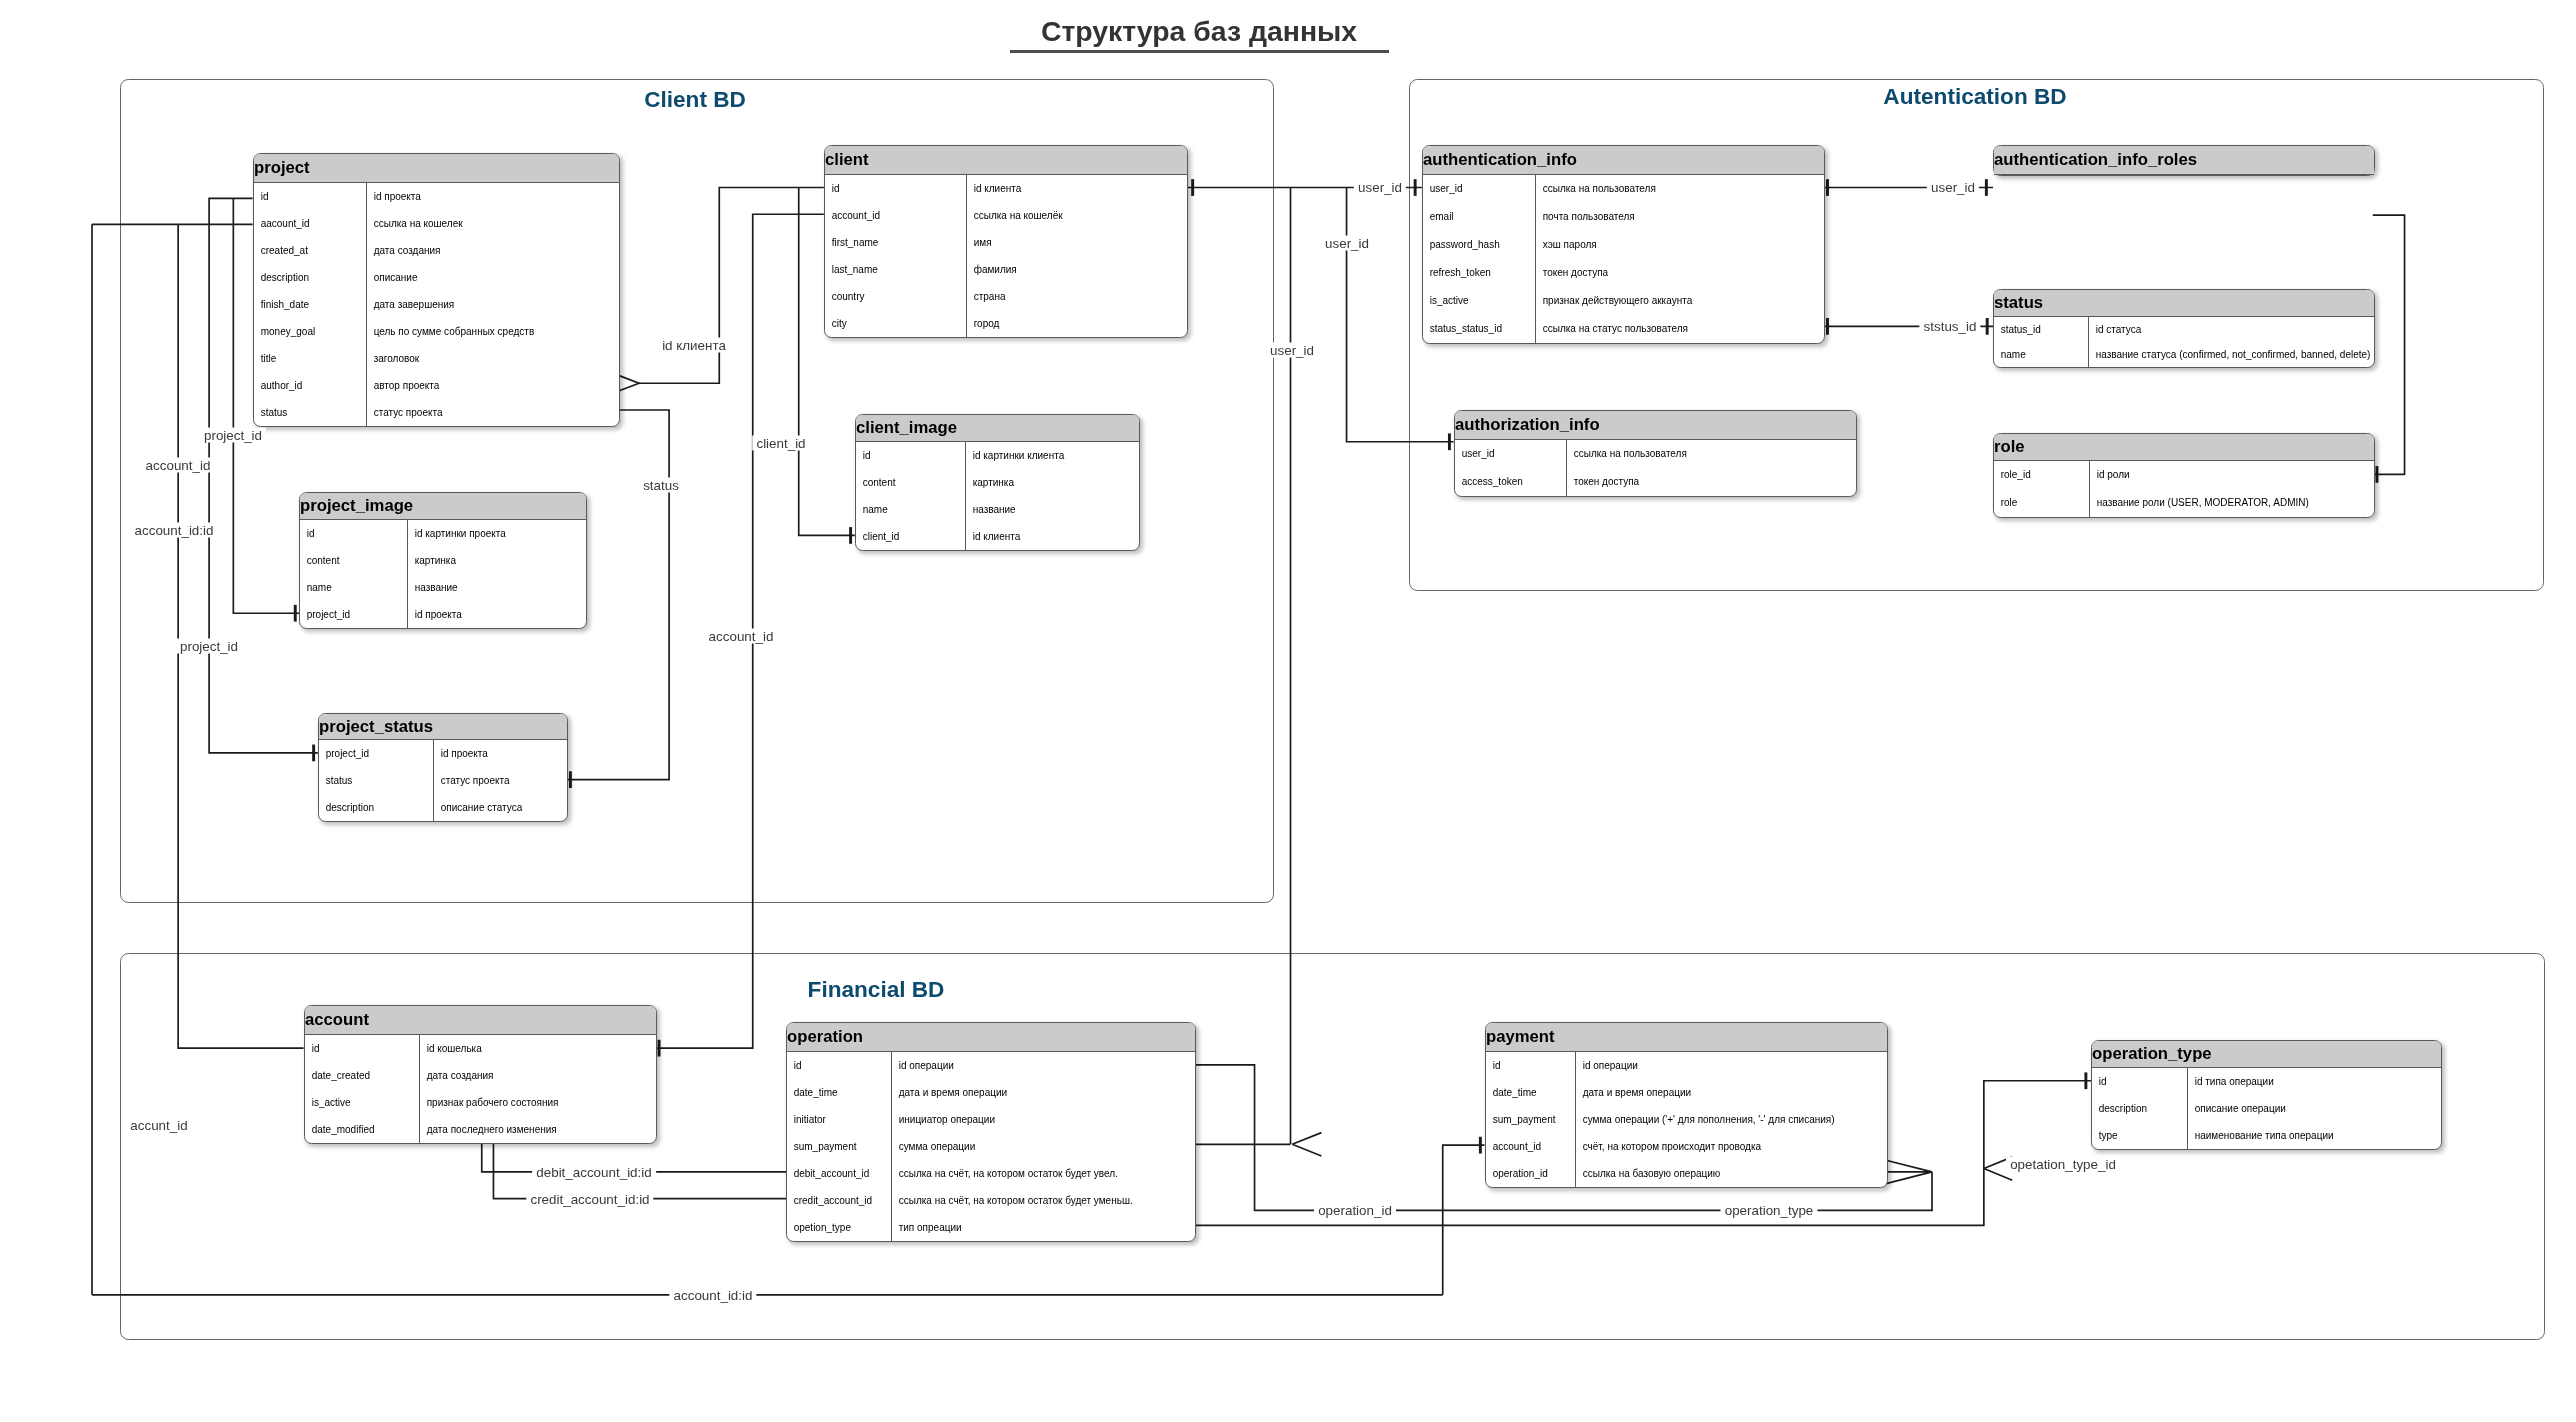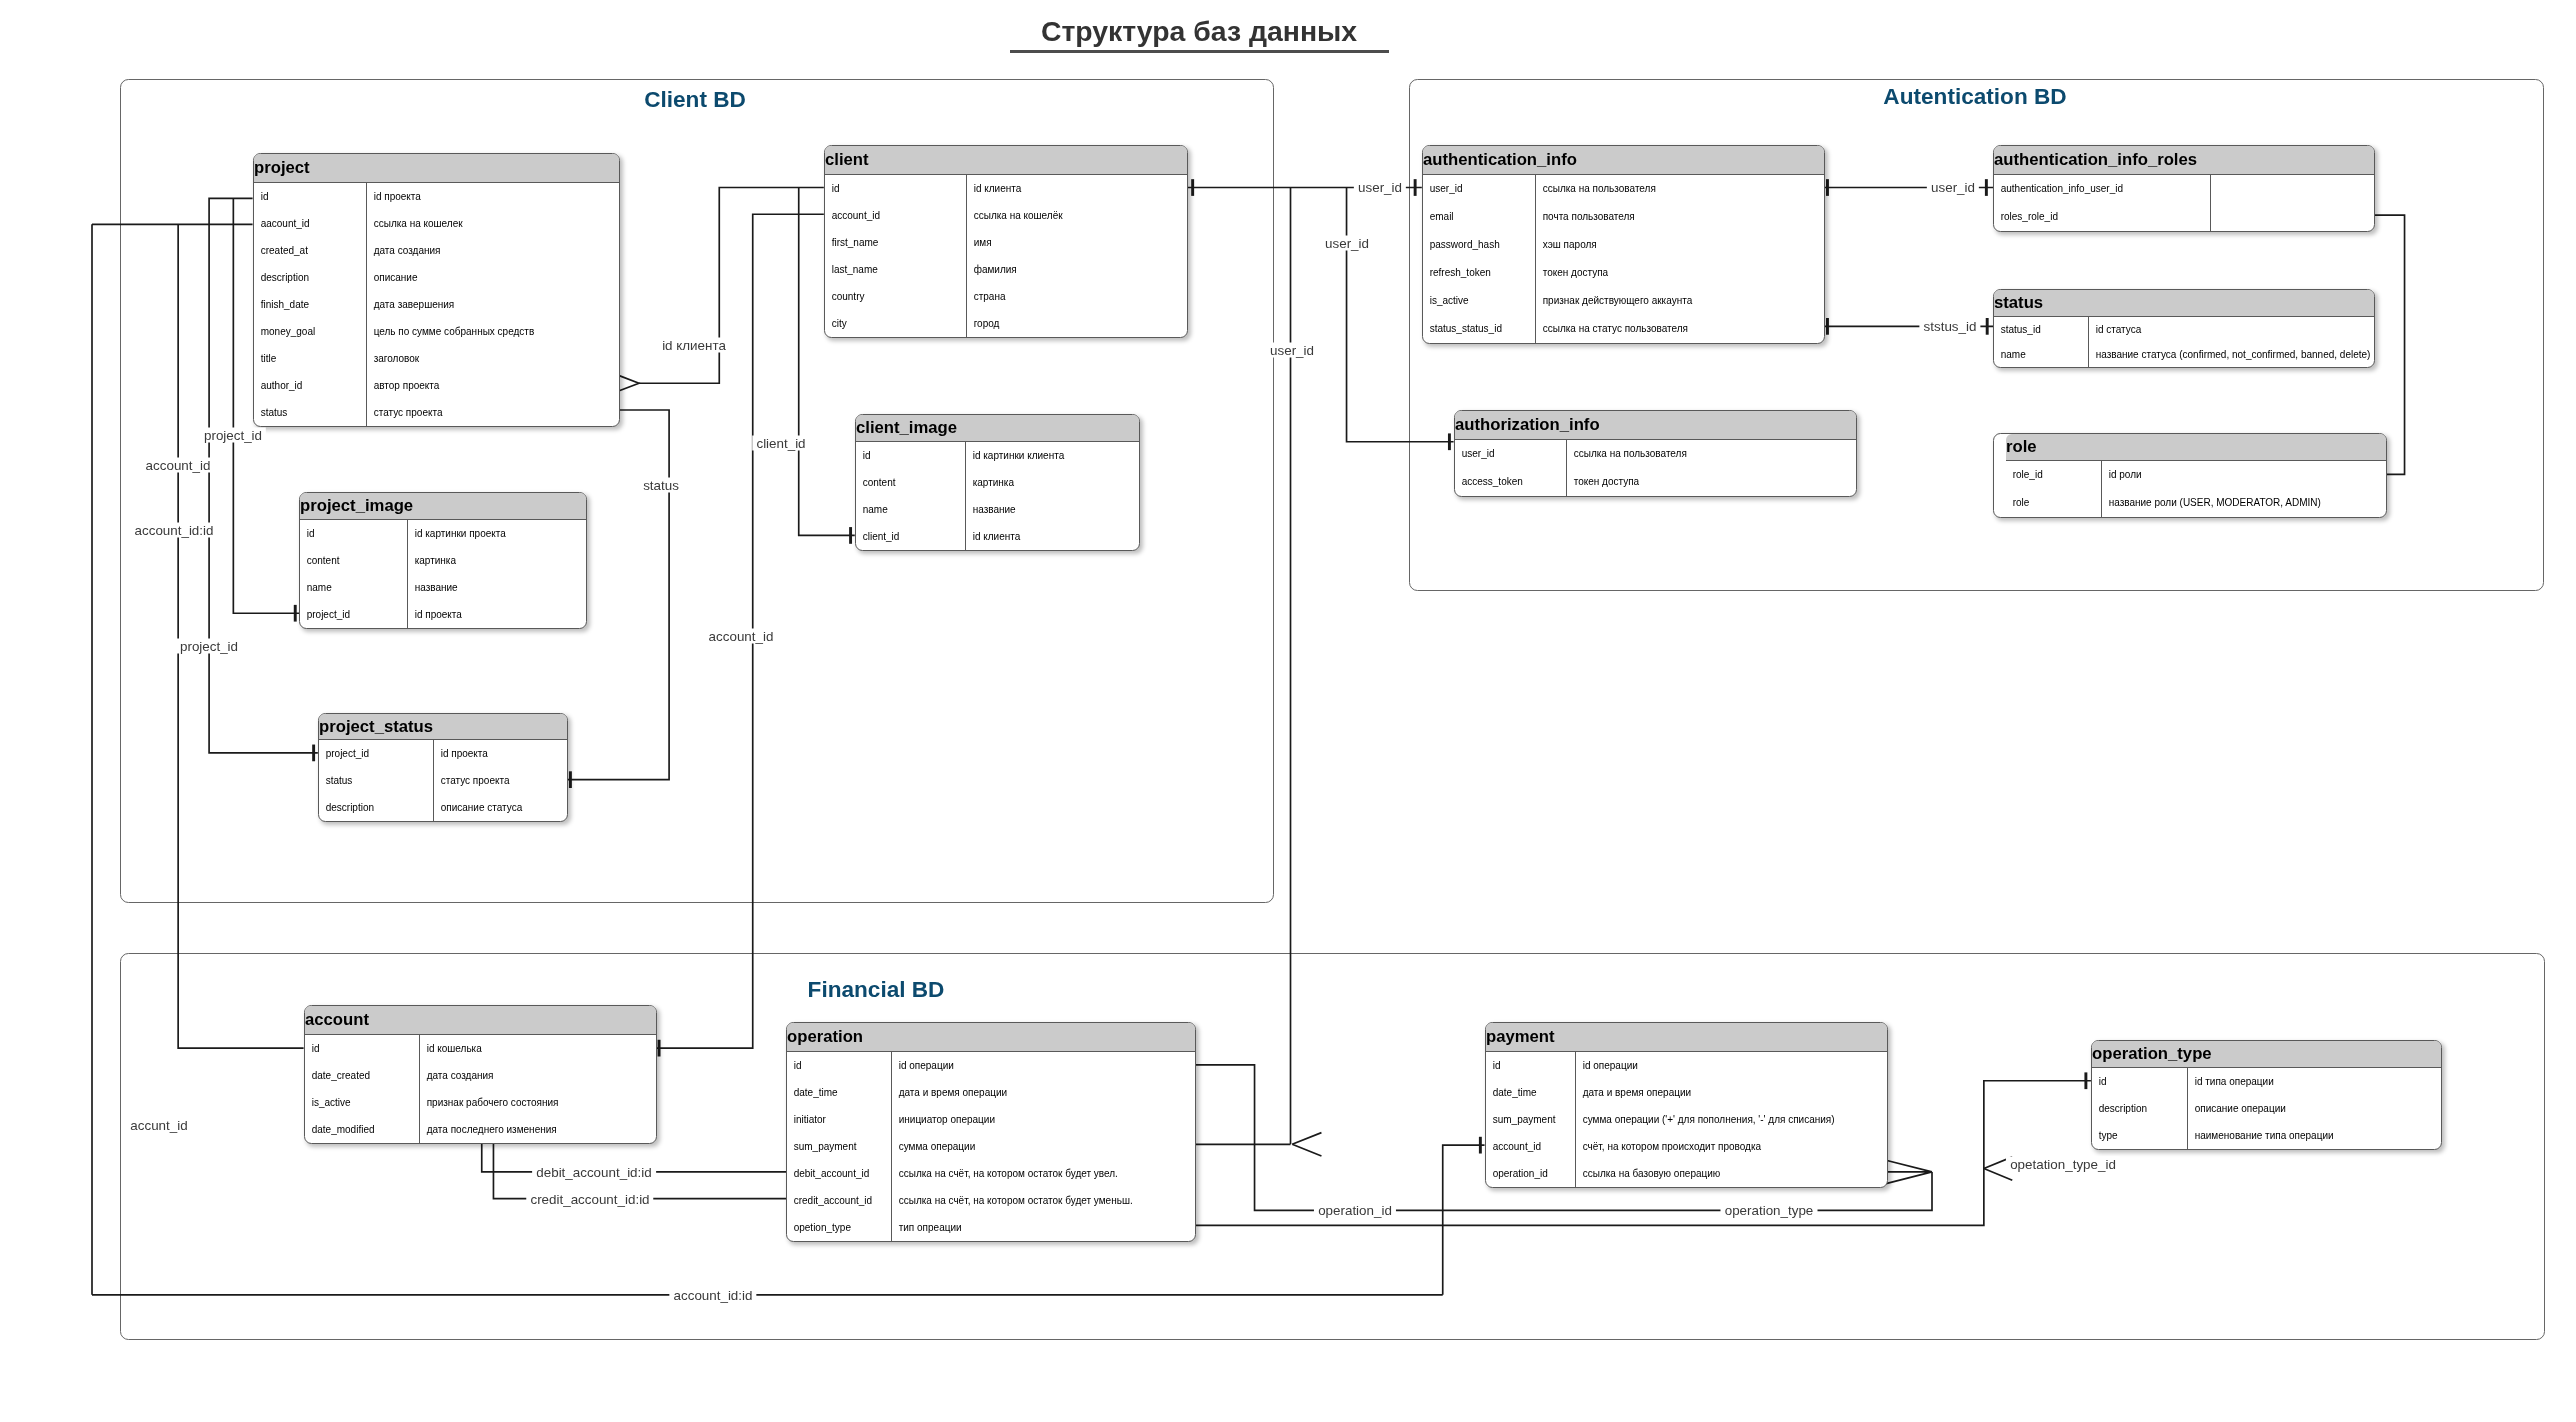--- a/index.html
+++ b/index.html
@@ -272,47 +272,37 @@
         </div>
         <div class="tbl-row">
           <div class="c1">status_status_id</div>
           <div class="c2">ссылка на статус пользователя</div>
         </div>
       </div>
   </div>
 
   <div class="db-table" style="left:1993px;top:145px;width:380px;--hh:28px;--rh:28px;--c1:217px;">
     <div class="tbl-header">authentication_info_roles</div>
-    <div class="tbl-body">
-        <div class="tbl-row">
-          <div class="c1">authentication_info_user_id</div>
-          <div class="c2"></div>
-        </div>
-        <div class="tbl-row">
-          <div class="c1">roles_role_id</div>
-          <div class="c2"></div>
-        </div>
-      </div>
   </div>
 
   <div class="db-table wrap" style="left:1993px;top:289px;width:380px;--hh:26px;--rh:25px;--c1:95px;">
     <div class="tbl-header">status</div>
     <div class="tbl-body">
         <div class="tbl-row">
           <div class="c1">status_id</div>
           <div class="c2">id статуса</div>
         </div>
         <div class="tbl-row">
           <div class="c1">name</div>
           <div class="c2">название статуса (confirmed, not_confirmed, banned, delete)</div>
         </div>
       </div>
   </div>
 
-  <div class="db-table" style="left:1993px;top:433px;width:380px;padding-left:12px;--hh:26px;--rh:28px;--c1:96px;">
+  <div class="db-table" style="left:1993px;top:433px;width:380px;--hh:26px;--rh:28px;--c1:96px;">
     <div class="tbl-header">role</div>
     <div class="tbl-body">
         <div class="tbl-row">
           <div class="c1">role_id</div>
           <div class="c2">id роли</div>
         </div>
         <div class="tbl-row">
           <div class="c1">role</div>
           <div class="c2">название роли (USER, MODERATOR, ADMIN)</div>
         </div>

